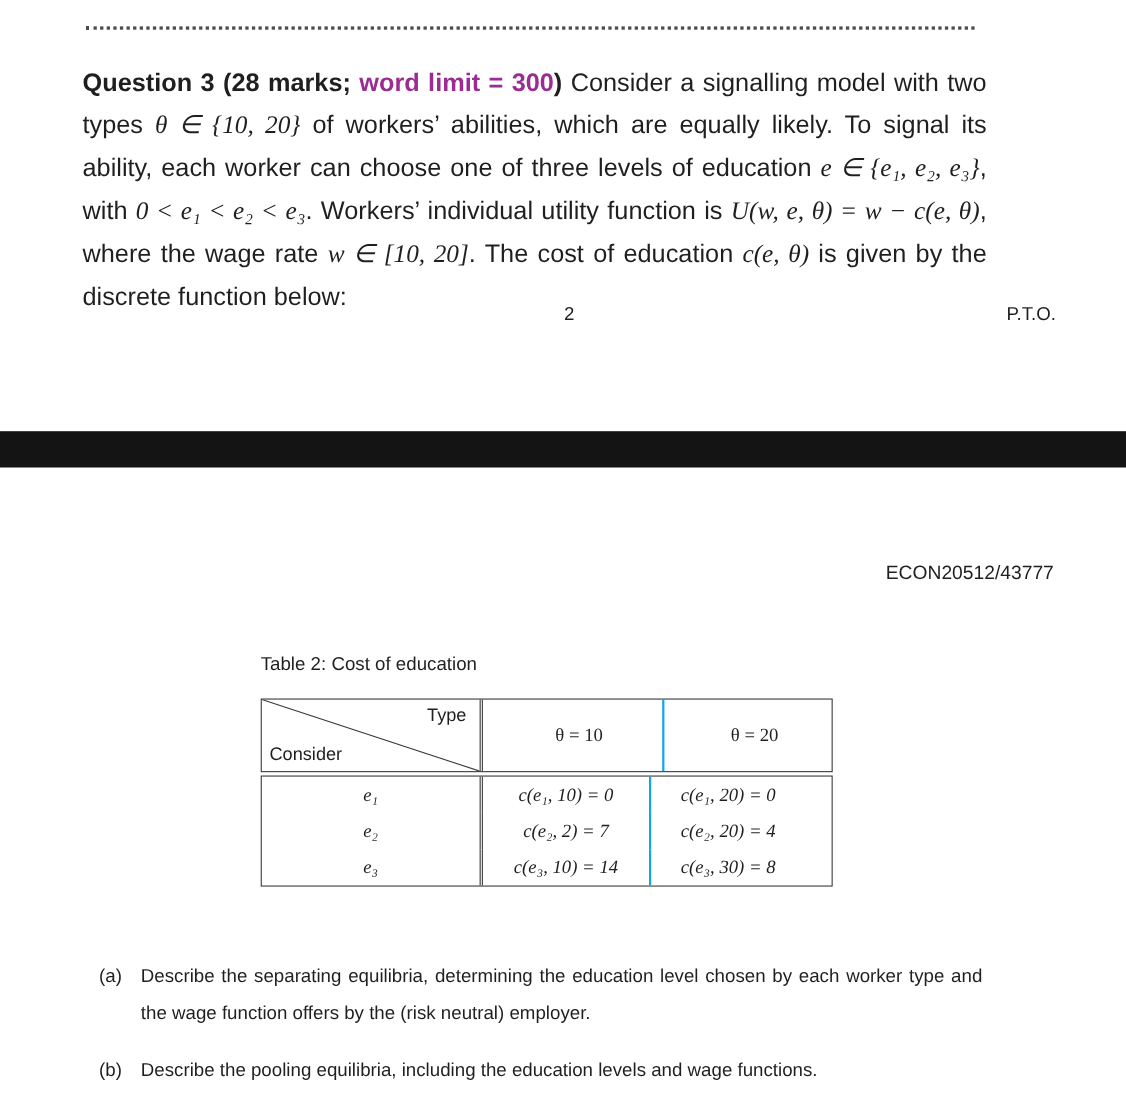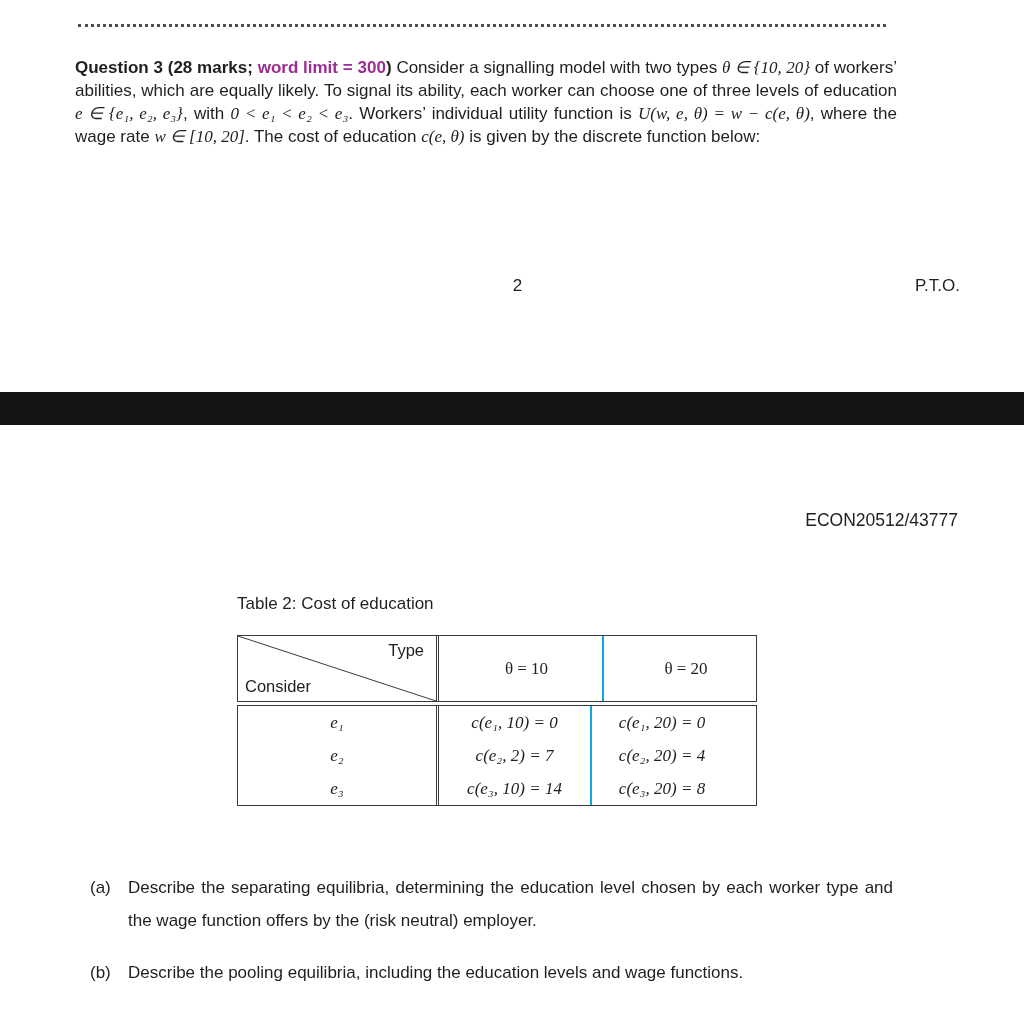--- a/index.html
+++ b/index.html
@@ -9,21 +9,21 @@
     position:relative;overflow:hidden;
   }
   .abs{position:absolute;}
 
   
   .dotted-line{top:24px;left:78px;width:808px;height:0;border-top:3px dotted #4d4d4d;}
 
   
   .question{
     top:56px;left:75px;width:822px;
-    font-size:17px;line-height:23px;text-align:justify;
+    font-size:23px;line-height:38px;text-align:justify;
     margin:0;
   }
   .bold{font-weight:bold;}
   .word-limit{color:var(--accent,#9b2c93);}
   .math{font-family:"Liberation Serif",serif;font-style:italic;}
 
   
   .page-footer-row{top:276px;left:75px;width:885px;height:24px;font-size:17px;}
   .page-num{position:absolute;left:0;right:0;text-align:center;}
   .pto{position:absolute;right:0;top:0;}
@@ -92,21 +92,21 @@
     <div class="cell body-cell dcol math">e₁</div>
     <div class="cell body-cell scol math">c(e₁, 10) = 0</div>
     <div class="cell body-cell math">c(e₁, 20) = 0</div>
 
     <div class="cell body-cell dcol math">e₂</div>
     <div class="cell body-cell scol math">c(e₂, 2) = 7</div>
     <div class="cell body-cell math">c(e₂, 20) = 4</div>
 
     <div class="cell body-cell dcol math">e₃</div>
     <div class="cell body-cell scol math">c(e₃, 10) = 14</div>
-    <div class="cell body-cell math">c(e₃, 20) = 8</div>
+    <div class="cell body-cell math">c(e₃, 30) = 8</div>
   </div>
 </div>
 
 <div class="abs part part-a">
   <span class="part-label">(a)</span>
   <span class="part-text">Describe the separating equilibria, determining the education level chosen by each worker type and the wage function offers by the (risk neutral) employer.</span>
 </div>
 
 <div class="abs part part-b">
   <span class="part-label">(b)</span>

